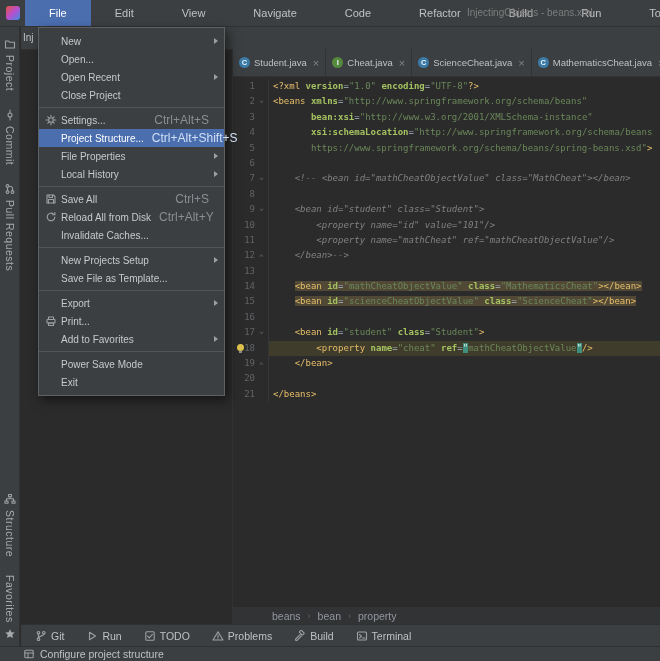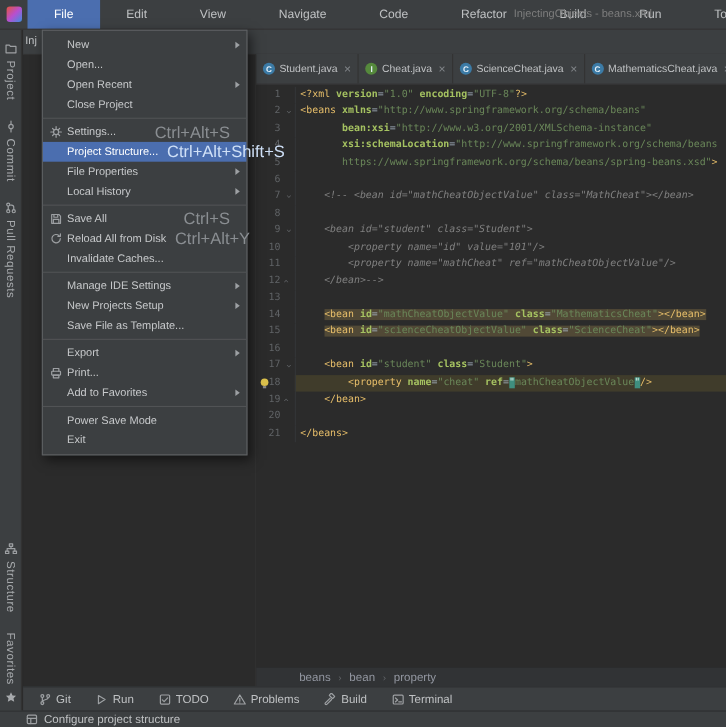--- a/index.html
+++ b/index.html
@@ -64,21 +64,21 @@
 
   
   .statusbar{position:absolute;left:0;top:646px;width:660px;height:15px;background:#3c3f41;border-top:1px solid #2e3133;display:flex;align-items:center;gap:5px;padding-left:23px;box-sizing:border-box;font-size:10.5px;color:#bfc1c3;}
 
   
   .popup{position:absolute;left:38px;top:27px;width:187px;background:#3c3f41;border:1px solid #5e6163;box-shadow:3px 4px 10px rgba(0,0,0,.55);z-index:10;padding:4px 0;box-sizing:border-box;}
   .popup-row{display:flex;align-items:center;height:18px;padding:0 6px;font-size:10px;color:#c7c9cb;cursor:default;}
   .popup-row.selected{background:#4b6eaf;color:#ffffff;}
   .mi-icon{width:16px;flex:0 0 auto;display:flex;align-items:center;}
   .mi-label{flex:1;white-space:nowrap;}
-  .mi-shortcut{font-size:15px;color:#8a8e92;margin-left:8px;white-space:nowrap;text-align:right;}
+  .mi-shortcut{font-size:12px;color:#8a8e92;margin-left:8px;white-space:nowrap;text-align:right;}
   .popup-row.selected .mi-shortcut{color:#cfe0f7;}
   .mi-arrow{width:9px;flex:0 0 auto;display:flex;justify-content:flex-end;}
   .mi-arrow i{width:0;height:0;border-left:4px solid #9da0a3;border-top:3.5px solid transparent;border-bottom:3.5px solid transparent;display:inline-block;}
   .menu-sep{height:1px;background:#515355;margin:3px 0;}
 </style>
 </head>
 <body>
 
 <div class="app">
 
@@ -450,27 +450,20 @@
         <span class="mi-arrow"></span>
       </div>
       <div class="popup-row">
         <span class="mi-icon"></span>
         <span class="mi-label">Invalidate Caches...</span>
         <span class="mi-arrow"></span>
       </div>
       <div class="menu-sep"></div>
       <div class="popup-row">
         <span class="mi-icon"></span>
-        <span class="mi-label">Manage IDE Settings</span>
-        <span class="mi-arrow">
-          <i></i>
-        </span>
-      </div>
-      <div class="popup-row">
-        <span class="mi-icon"></span>
         <span class="mi-label">New Projects Setup</span>
         <span class="mi-arrow">
           <i></i>
         </span>
       </div>
       <div class="popup-row">
         <span class="mi-icon"></span>
         <span class="mi-label">Save File as Template...</span>
         <span class="mi-arrow"></span>
       </div>

